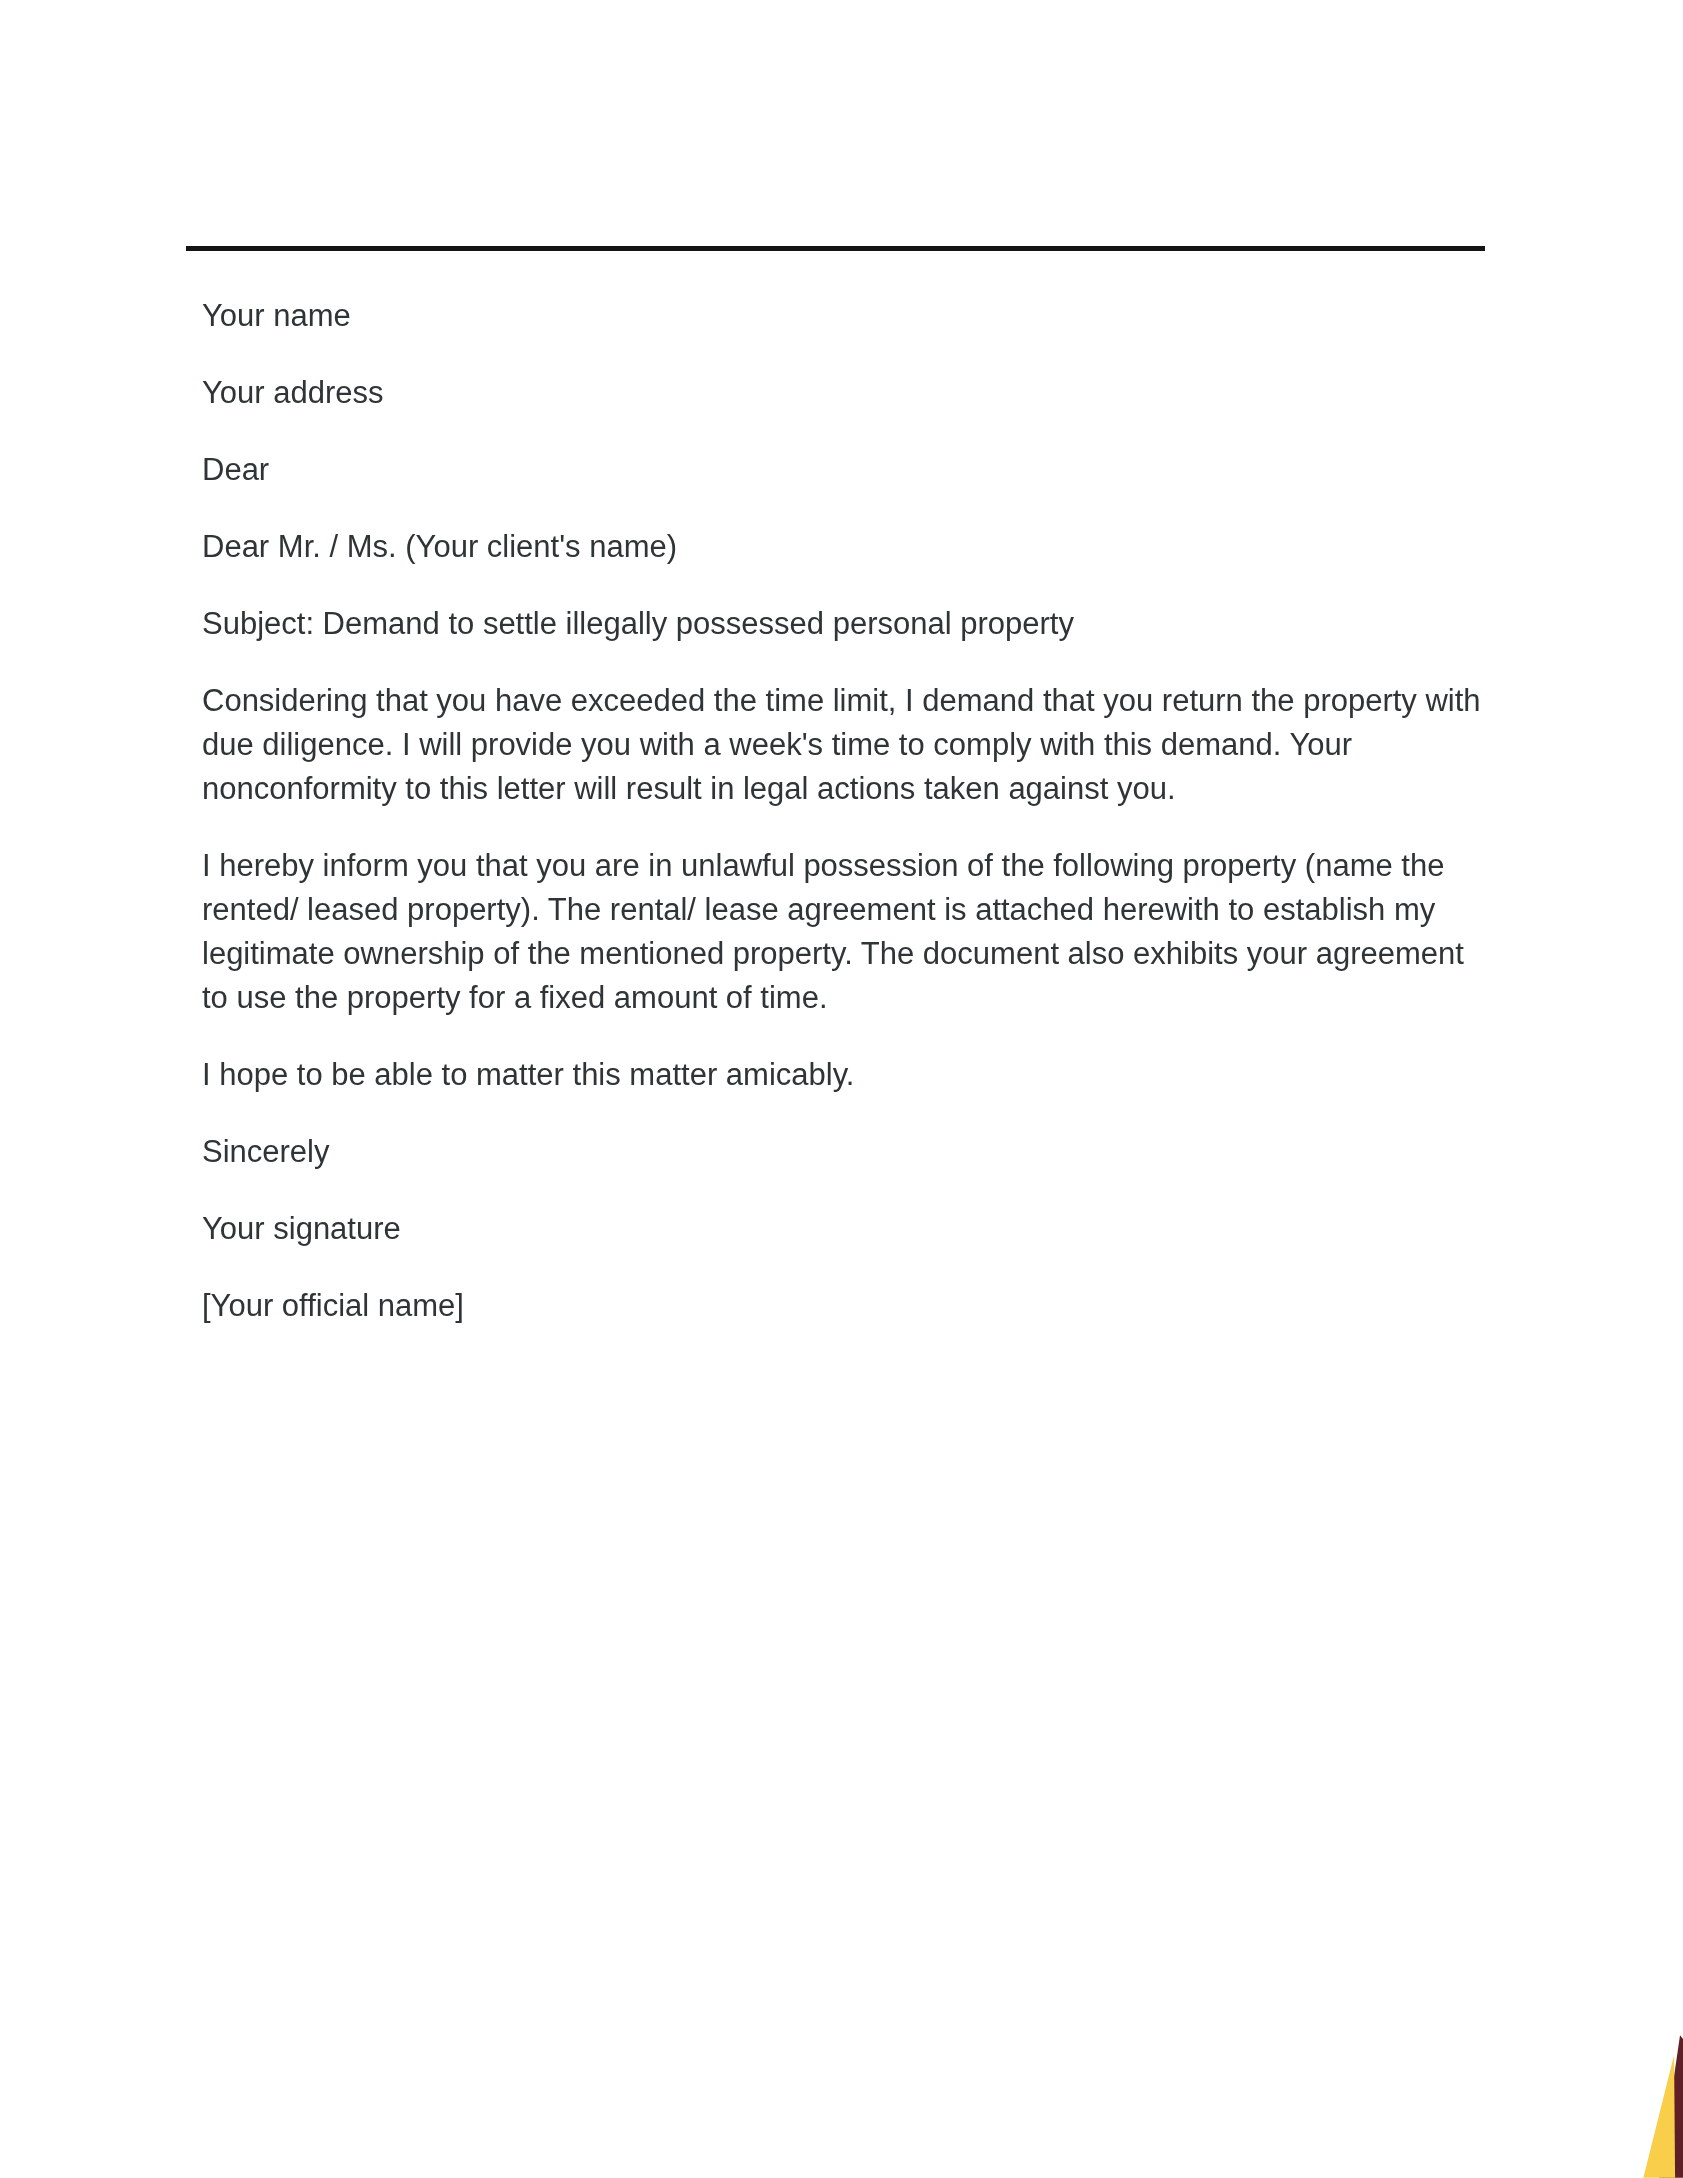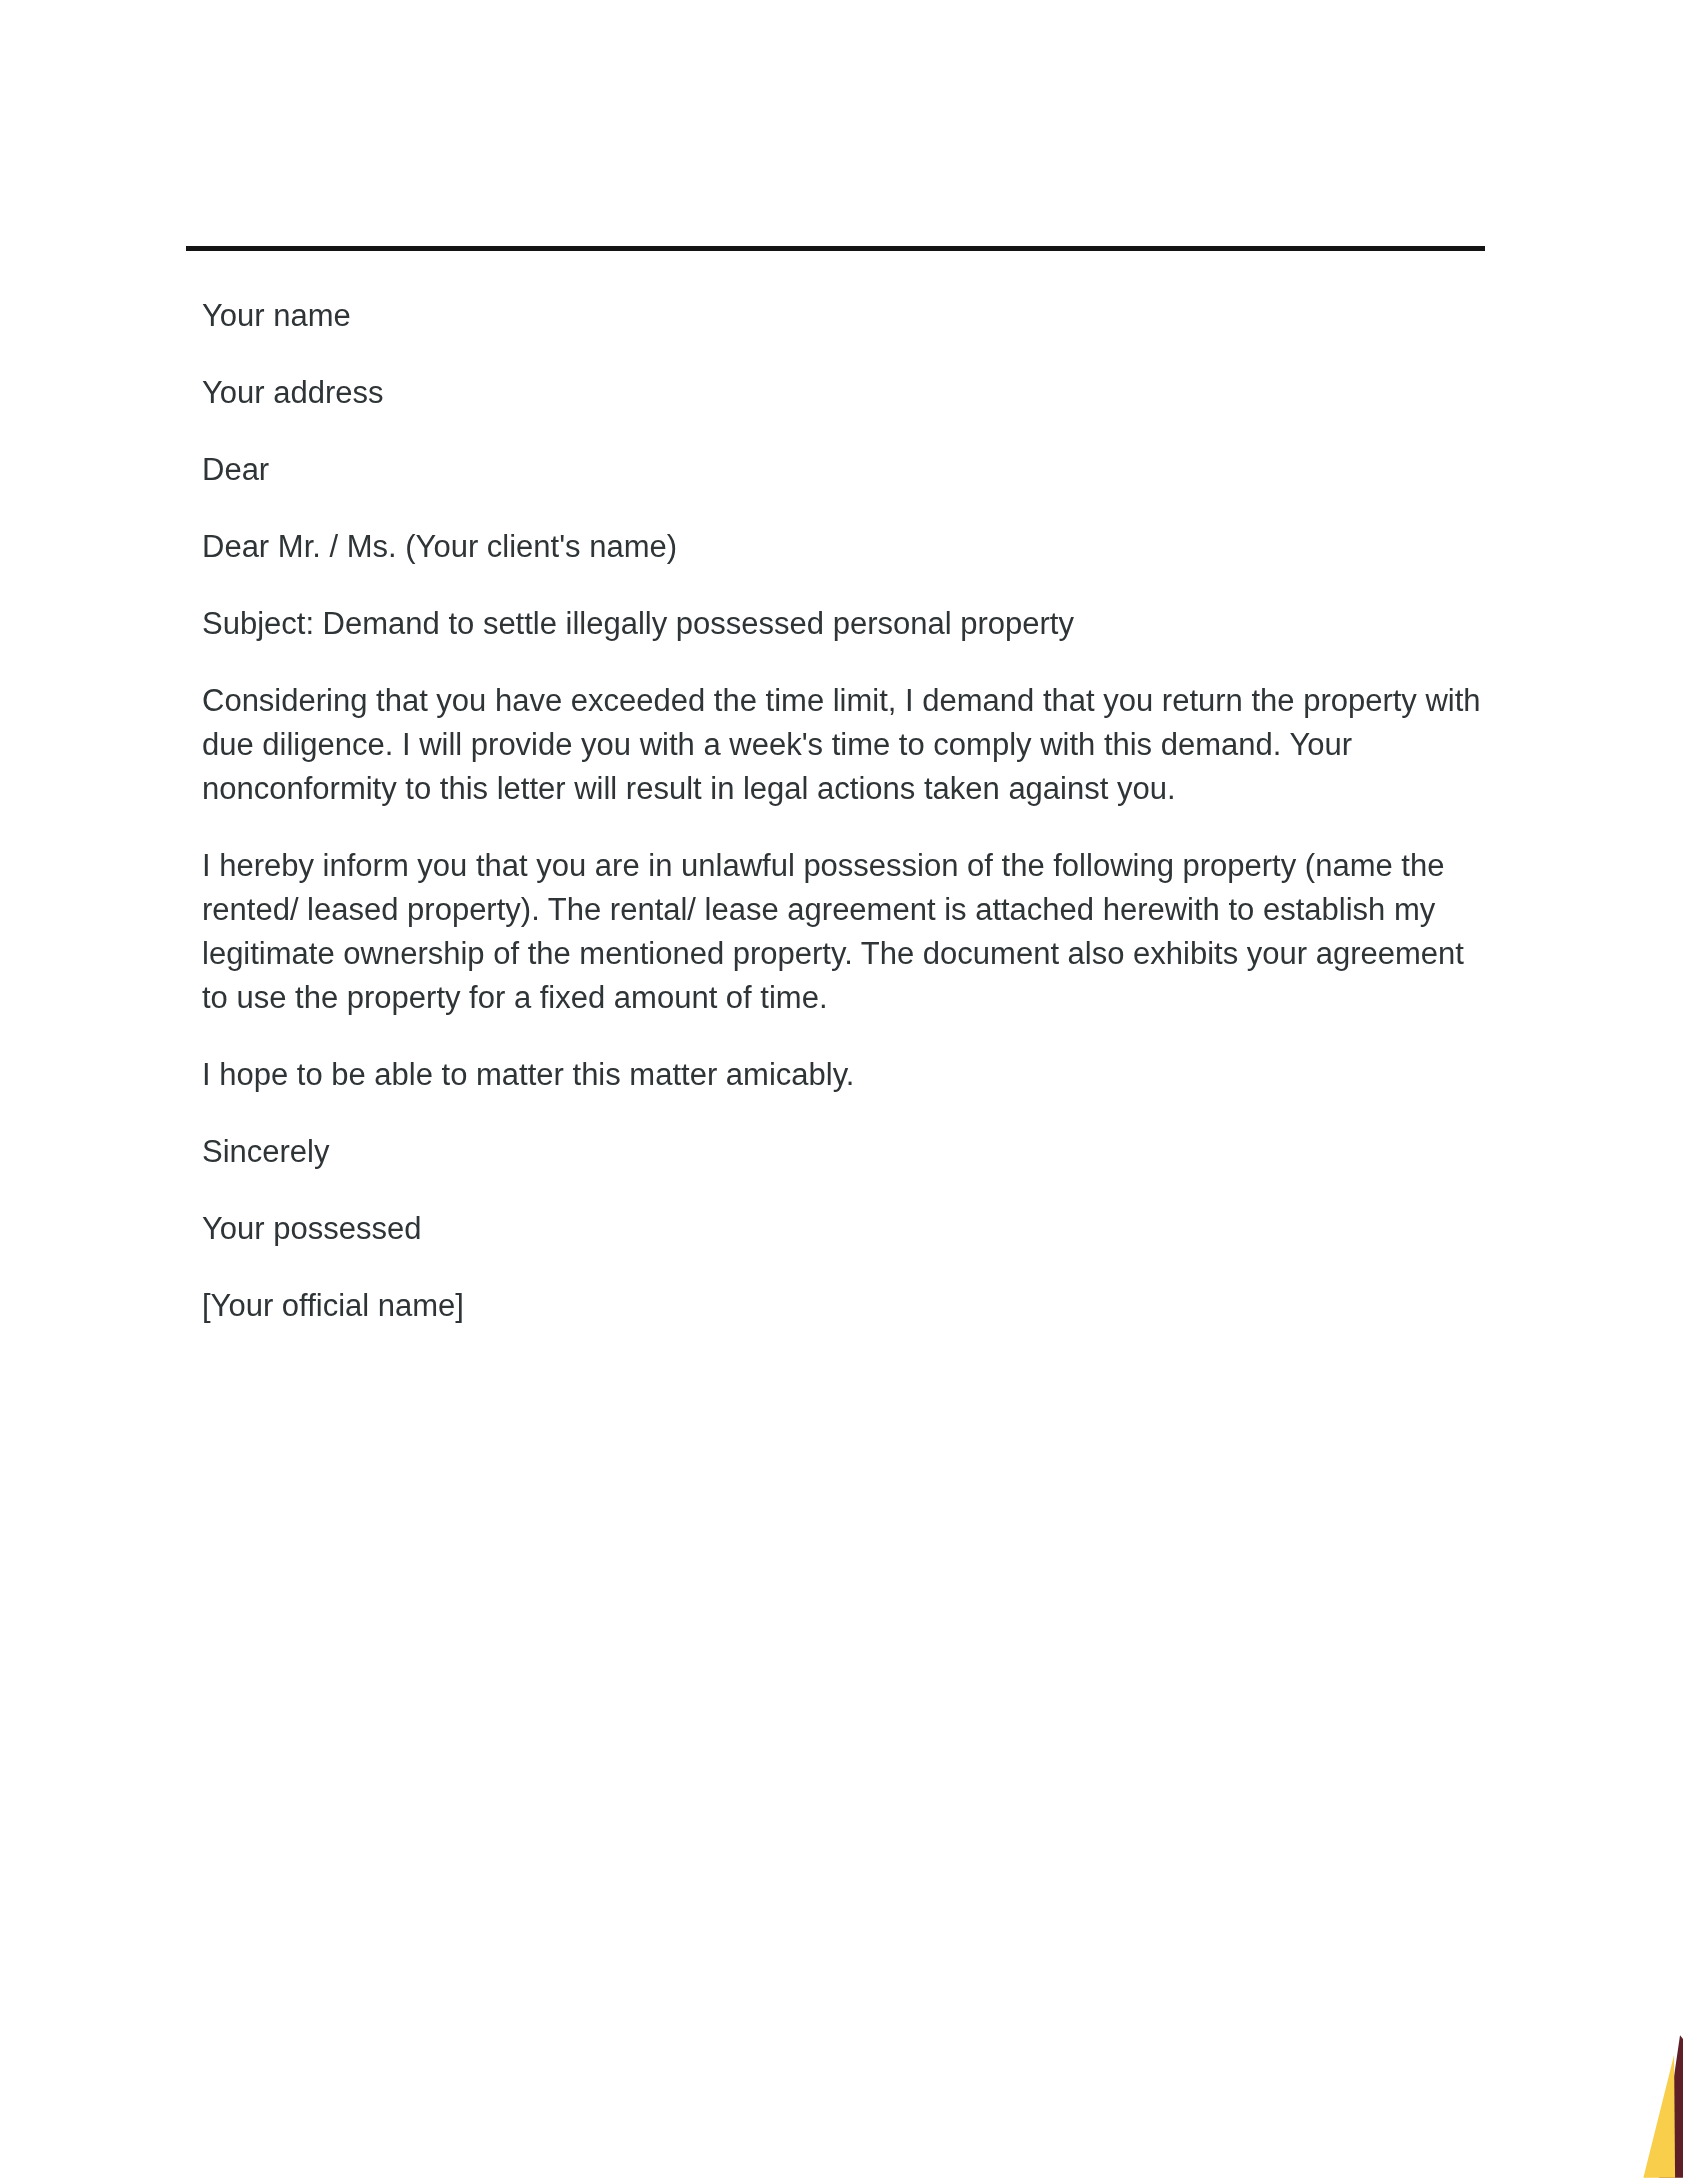--- a/index.html
+++ b/index.html
@@ -95,21 +95,21 @@
   <div class="letter">
     <p>Your name</p>
     <p>Your address</p>
     <p>Dear</p>
     <p>Dear Mr. / Ms. (Your client's name)</p>
     <p>Subject: Demand to settle illegally possessed personal property</p>
     <p>Considering that you have exceeded the time limit, I demand that you return the property with due diligence. I will provide you with a week's time to comply with this demand. Your nonconformity to this letter will result in legal actions taken against you.</p>
     <p>I hereby inform you that you are in unlawful possession of the following property (name the rented/ leased property). The rental/ lease agreement is attached herewith to establish my legitimate ownership of the mentioned property. The document also exhibits your agreement to use the property for a fixed amount of time.</p>
     <p>I hope to be able to matter this matter amicably.</p>
     <p>Sincerely</p>
-    <p>Your possessed</p>
+    <p>Your signature</p>
     <p>[Your official name]</p>
   </div>
 
   <svg class="corner" viewBox="0 0 110 150" aria-hidden="true">
     <polygon points="107,6 86,150 110,150 110,10" style="fill: var(--corner-maroon, #5E2026);"></polygon>
     <polygon points="101,26 70,150 102,150" style="fill: var(--corner-yellow, #F8CE4B);"></polygon>
   </svg>
 
 </div>
 

